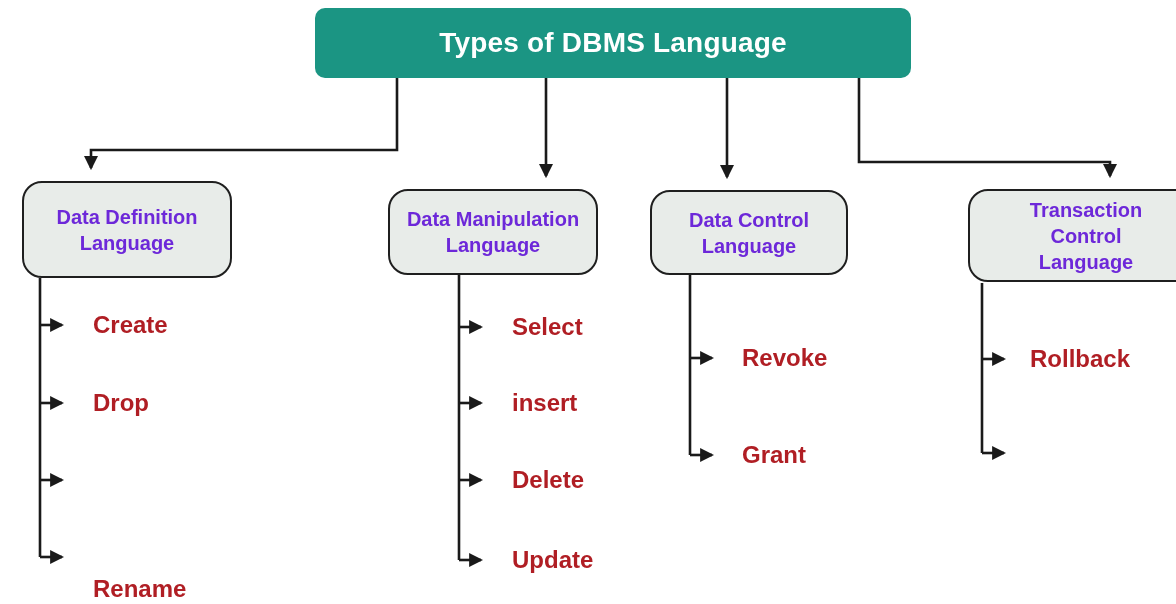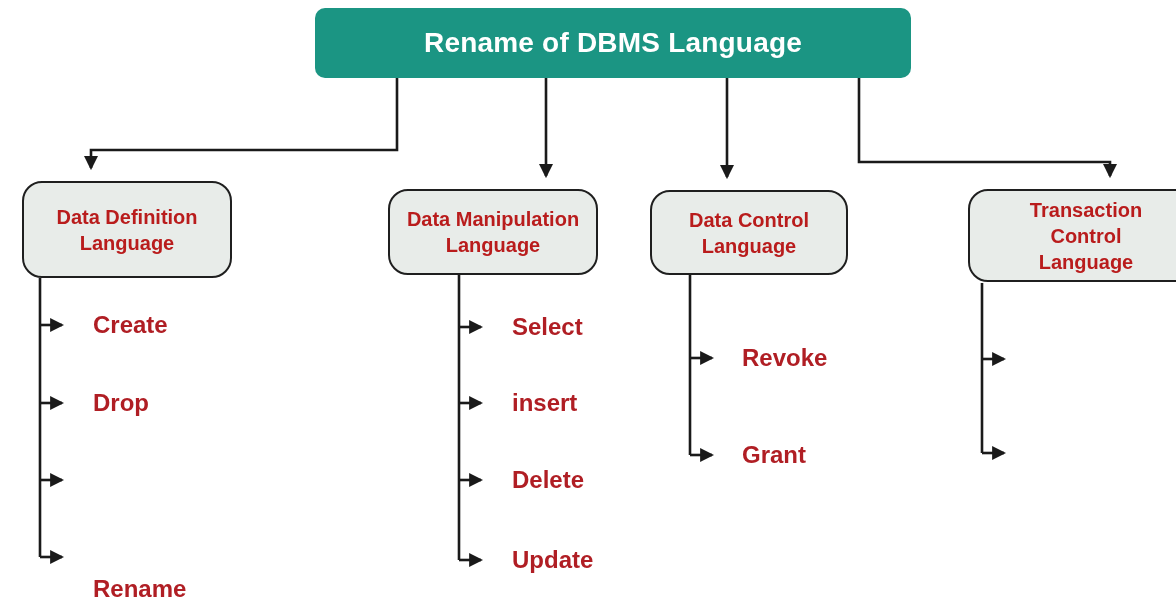--- a/index.html
+++ b/index.html
@@ -28,21 +28,21 @@
     font-size:28px;font-weight:bold;
     letter-spacing:0.2px;
   }
   .node{
     position:absolute;
     background:var(--node_bg);
     border:2.6px solid var(--node_border);
     border-radius:20px;
     display:flex;align-items:center;justify-content:center;
     text-align:center;
-    color:#b91c1c;
+    color:#6d28d9;
     font-size:20px;font-weight:600;
     line-height:1.3;
     white-space:pre-line;
     box-sizing:border-box;
   }
   .node-ddl{left:22px;top:181px;width:210px;height:97px;}
   .node-dml{left:388px;top:189px;width:210px;height:86px;}
   .node-dcl{left:650px;top:190px;width:198px;height:85px;}
   .node-tcl{left:968px;top:189px;width:236px;height:93px;}
   .leaf{
@@ -85,21 +85,21 @@
     <polyline points="690,275 690,455" fill="none" stroke="#1A1A1A" stroke-width="2.6"></polyline>
     <polyline points="690,358 712,358" fill="none" stroke="#1A1A1A" stroke-width="2.6" marker-end="url(#arrow)"></polyline>
     <polyline points="690,455 712,455" fill="none" stroke="#1A1A1A" stroke-width="2.6" marker-end="url(#arrow)"></polyline>
 
     <polyline points="982,283 982,453" fill="none" stroke="#1A1A1A" stroke-width="2.6"></polyline>
     <polyline points="982,359 1004,359" fill="none" stroke="#1A1A1A" stroke-width="2.6" marker-end="url(#arrow)"></polyline>
     <polyline points="982,453 1004,453" fill="none" stroke="#1A1A1A" stroke-width="2.6" marker-end="url(#arrow)"></polyline>
   </svg>
 
   <div class="header-box">
-    <span>Rename of DBMS Language</span>
+    <span>Types of DBMS Language</span>
   </div>
 
   <div class="node node-ddl">
     <span>Data Definition
 Language</span>
   </div>
   <div class="node node-dml">
     <span>Data Manipulation
 Language</span>
   </div>
@@ -118,14 +118,15 @@
   <div class="leaf" style="left:93px;top:557px;margin-top:32px;">Rename</div>
 
   <div class="leaf" style="left:512px;top:327px;">Select</div>
   <div class="leaf" style="left:512px;top:403px;">insert</div>
   <div class="leaf" style="left:512px;top:480px;">Delete</div>
   <div class="leaf" style="left:512px;top:560px;">Update</div>
 
   <div class="leaf" style="left:742px;top:358px;">Revoke</div>
   <div class="leaf" style="left:742px;top:455px;">Grant</div>
 
+  <div class="leaf" style="left:1030px;top:359px;">Rollback</div>
 
 </div>
 
 </body></html>

